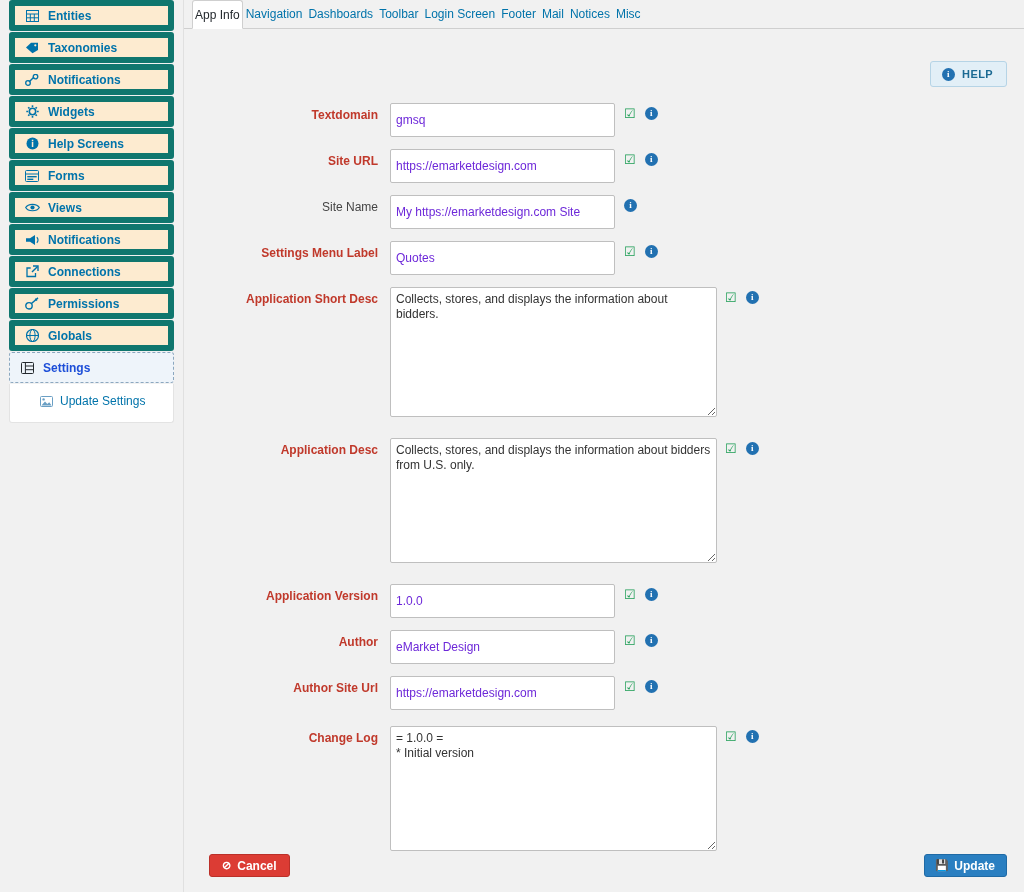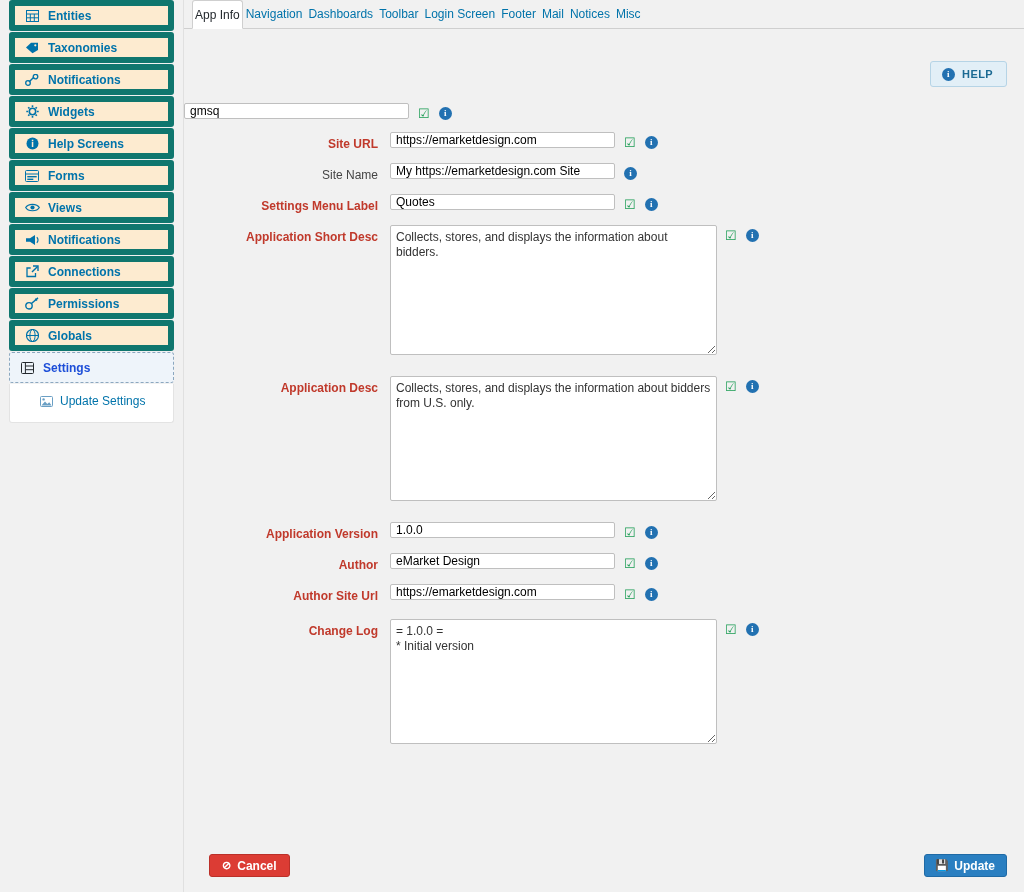--- a/index.html
+++ b/index.html
@@ -179,26 +179,26 @@
   }
   .row .label.plain {
     color: #444;
     font-weight: normal;
   }
   .field {
     flex: 0 0 auto;
   }
   input.txt {
     width: 225px;
-    height: 16px;
+    height: 34px;
     border: 1px solid #bfbfbf;
     border-radius: 2px;
     background: #fff;
     font-size: 12px;
-    color: #000000;
+    color: #6d28d9;
     padding: 0 5px;
     font-family: "Liberation Sans", sans-serif;
   }
   textarea.ta {
     width: 327px;
     border: 1px solid #bfbfbf;
     border-radius: 2px;
     background: #fff;
     font-size: 12px;
     color: #333;
@@ -457,20 +457,21 @@
     <div class="content">
 
       <div class="help-btn">
         <span class="info-icon">i</span>
         <span>HELP</span>
       </div>
 
       <div class="form">
 
         <div class="row">
+          <div class="label">Textdomain</div>
           <div class="field">
             <input class="txt" type="text" value="gmsq" style="">
           </div>
           <div class="icons">
             <span class="chk-icon">☑</span>
             <span class="info-icon">i</span>
           </div>
         </div>
 
         <div class="row">

